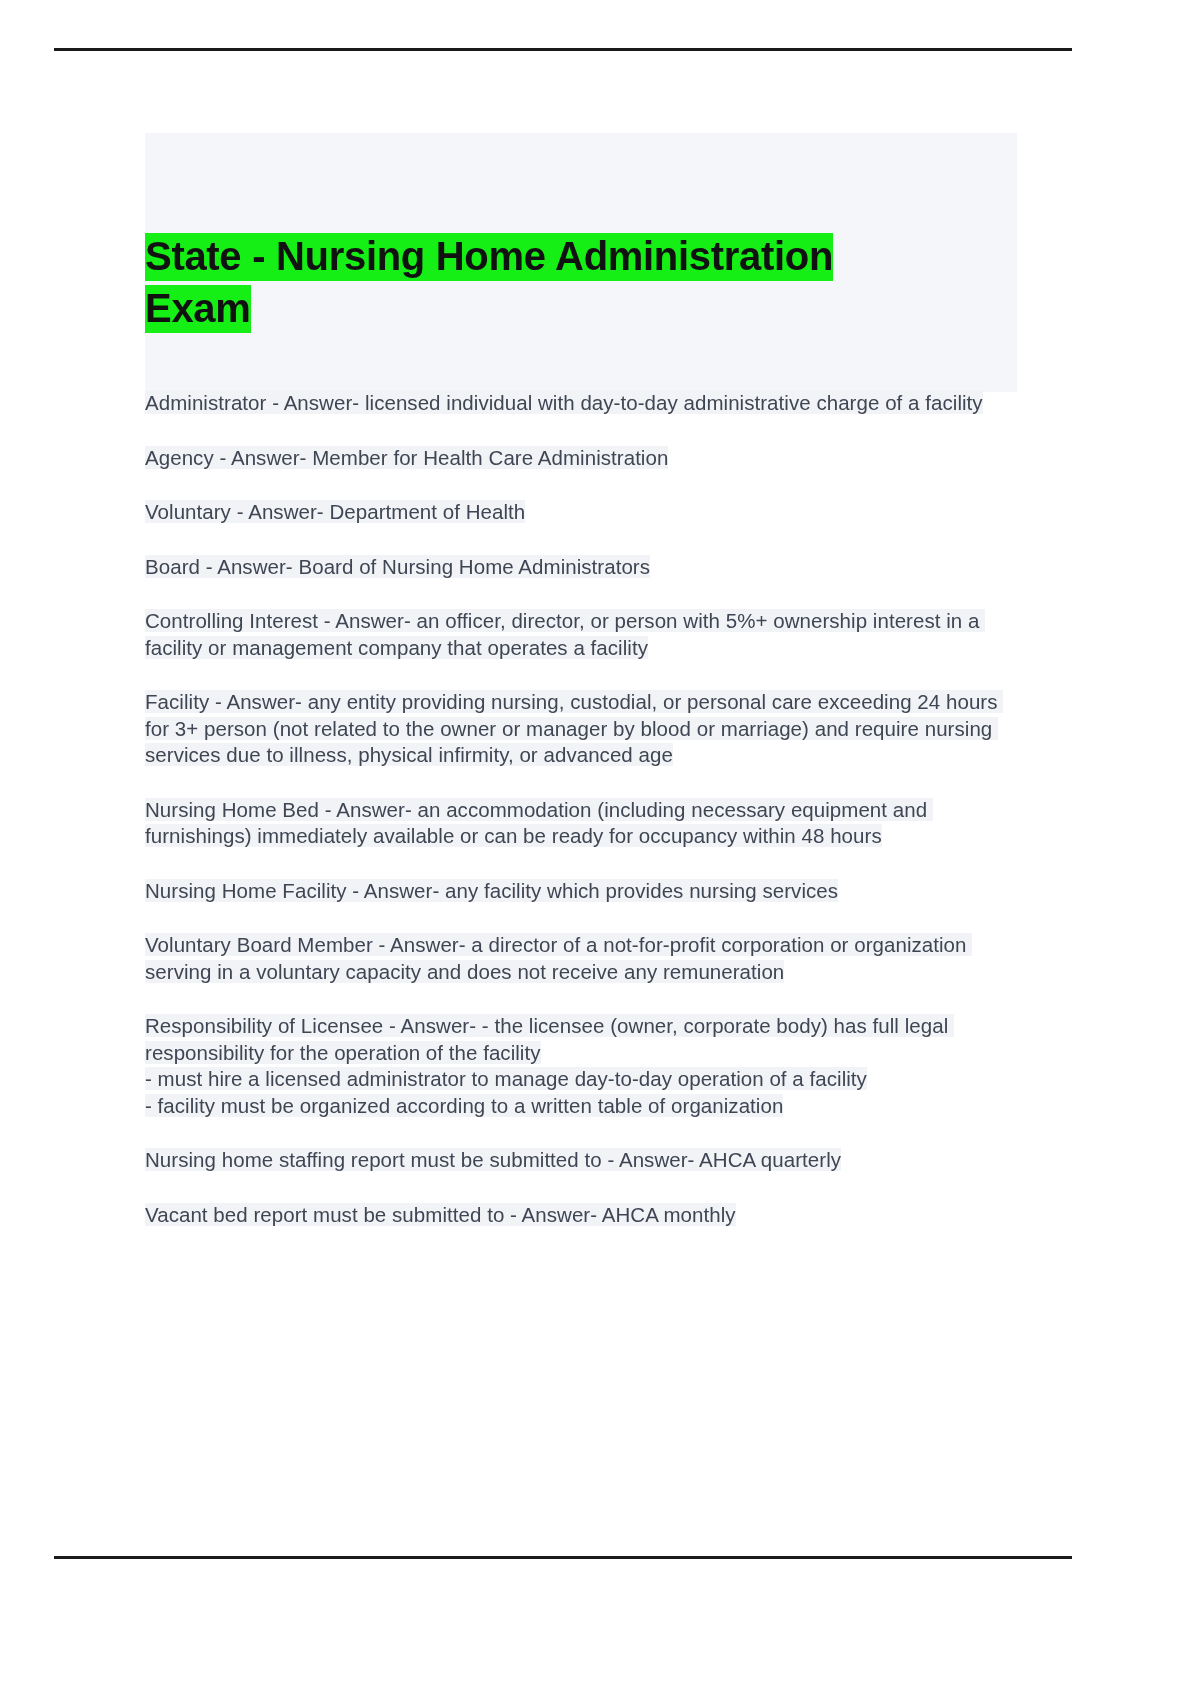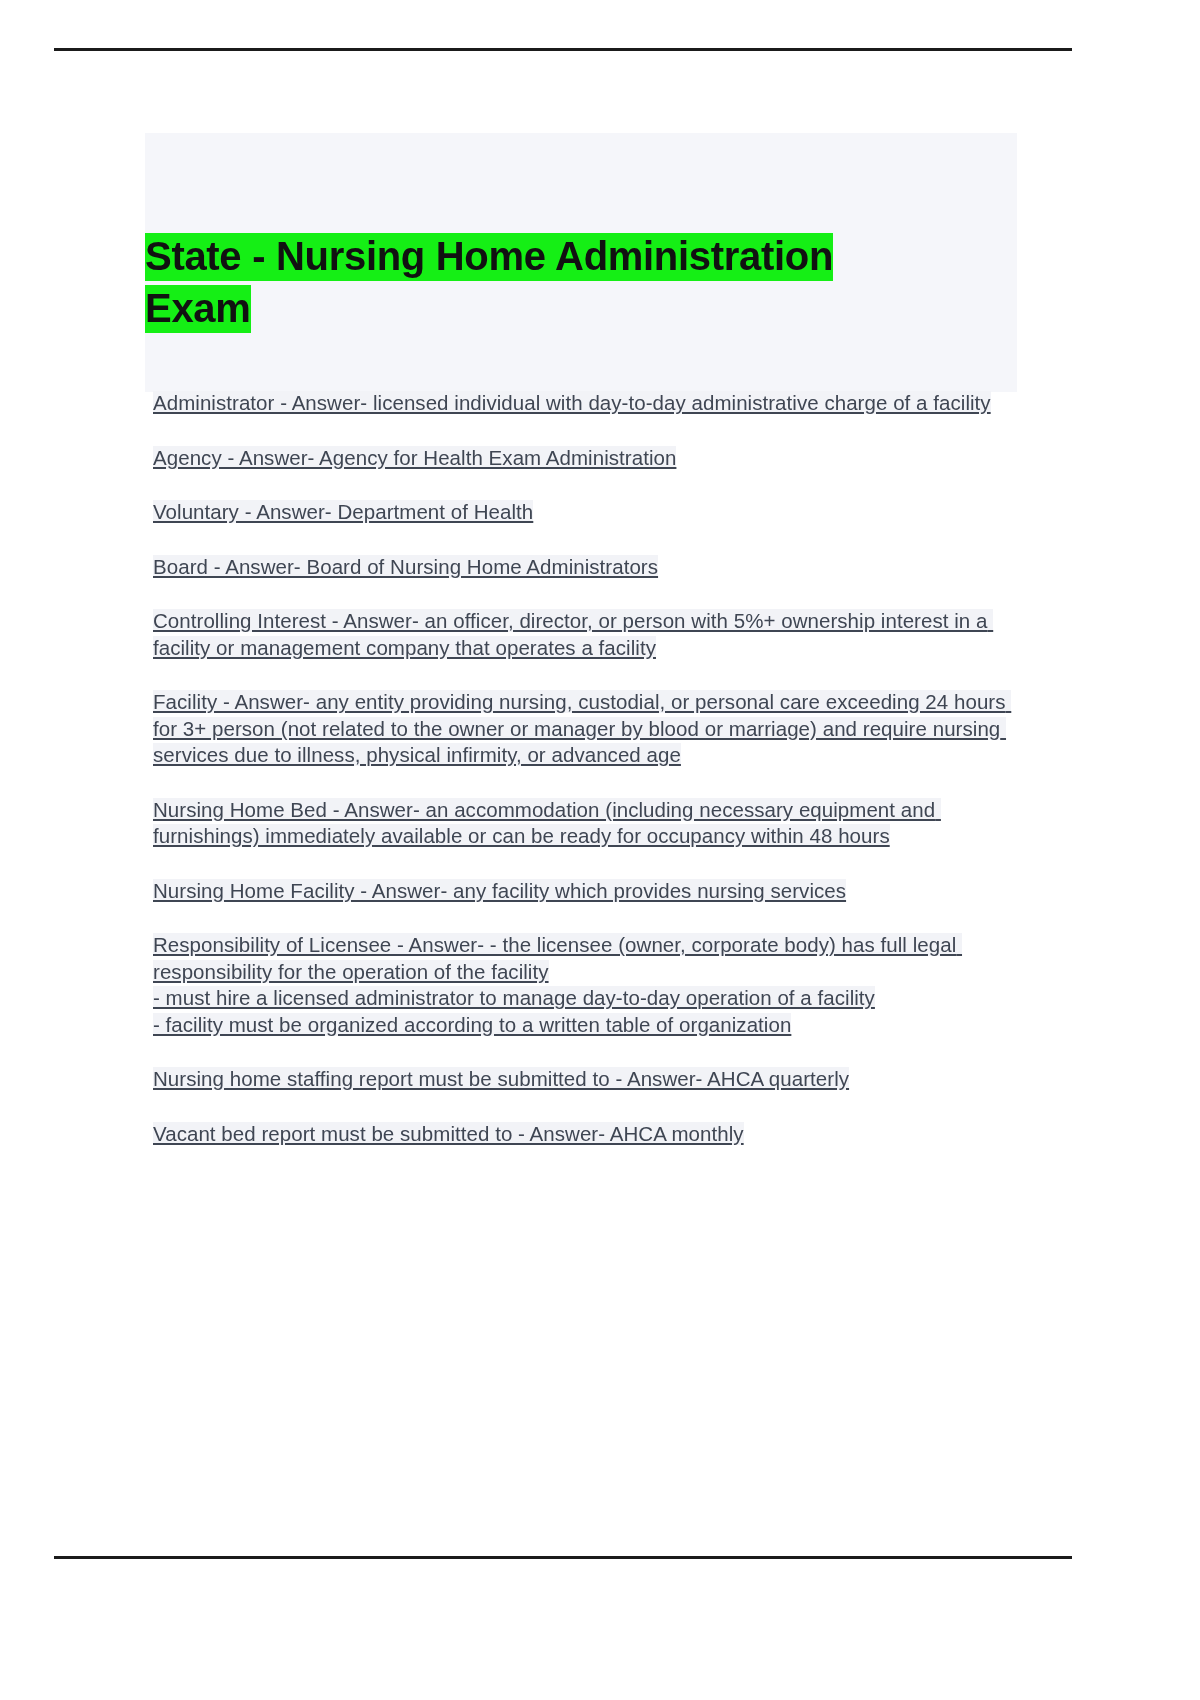--- a/index.html
+++ b/index.html
@@ -67,26 +67,25 @@
     -webkit-box-decoration-break: clone;
     padding: 1px 0 3px 0;
   }
   .content {
     position: absolute;
     left: 133px;
     top: 390px;
     width: 878px;
   }
   .entry {
-    margin: 0 0 28px 8px;
+    margin: 0 0 28px 0;
     font-size: 20.5px;
     line-height: 26.5px;
     color: #3f4653;
     letter-spacing: 0.05px;
-    text-decoration: underline;
   }
   .entry .hl {
     background: #f2f3f7;
     box-decoration-break: clone;
     -webkit-box-decoration-break: clone;
   }
   .entry-lines {
     white-space: pre-wrap;
   }
 </style>
@@ -98,27 +97,28 @@
   <div class="rule-top"></div>
 
   <div class="header-panel"></div>
 
   <div class="title-block">
     <h1 class="title-text">State - Nursing Home Administration Exam</h1>
   </div>
 
   <div class="content">
       <p class="entry"><span class="hl entry-lines">Administrator - Answer- licensed individual with day-to-day administrative charge of a facility</span></p>
-      <p class="entry"><span class="hl entry-lines">Agency - Answer- Agency for Health Exam Administration</span></p>
+      <p class="entry"><span class="hl entry-lines">Agency - Answer- Member for Health Care Administration</span></p>
       <p class="entry"><span class="hl entry-lines">Voluntary - Answer- Department of Health</span></p>
       <p class="entry"><span class="hl entry-lines">Board - Answer- Board of Nursing Home Administrators</span></p>
       <p class="entry"><span class="hl entry-lines">Controlling Interest - Answer- an officer, director, or person with 5%+ ownership interest in a facility or management company that operates a facility</span></p>
       <p class="entry"><span class="hl entry-lines">Facility - Answer- any entity providing nursing, custodial, or personal care exceeding 24 hours for 3+ person (not related to the owner or manager by blood or marriage) and require nursing services due to illness, physical infirmity, or advanced age</span></p>
       <p class="entry"><span class="hl entry-lines">Nursing Home Bed - Answer- an accommodation (including necessary equipment and furnishings) immediately available or can be ready for occupancy within 48 hours</span></p>
       <p class="entry"><span class="hl entry-lines">Nursing Home Facility - Answer- any facility which provides nursing services</span></p>
+      <p class="entry"><span class="hl entry-lines">Voluntary Board Member - Answer- a director of a not-for-profit corporation or organization serving in a voluntary capacity and does not receive any remuneration</span></p>
       <p class="entry"><span class="hl entry-lines">Responsibility of Licensee - Answer- - the licensee (owner, corporate body) has full legal responsibility for the operation of the facility
 - must hire a licensed administrator to manage day-to-day operation of a facility
 - facility must be organized according to a written table of organization</span></p>
       <p class="entry"><span class="hl entry-lines">Nursing home staffing report must be submitted to - Answer- AHCA quarterly</span></p>
       <p class="entry"><span class="hl entry-lines">Vacant bed report must be submitted to - Answer- AHCA monthly</span></p>
     </div>
 
   <div class="rule-bottom"></div>
 
 </div>

